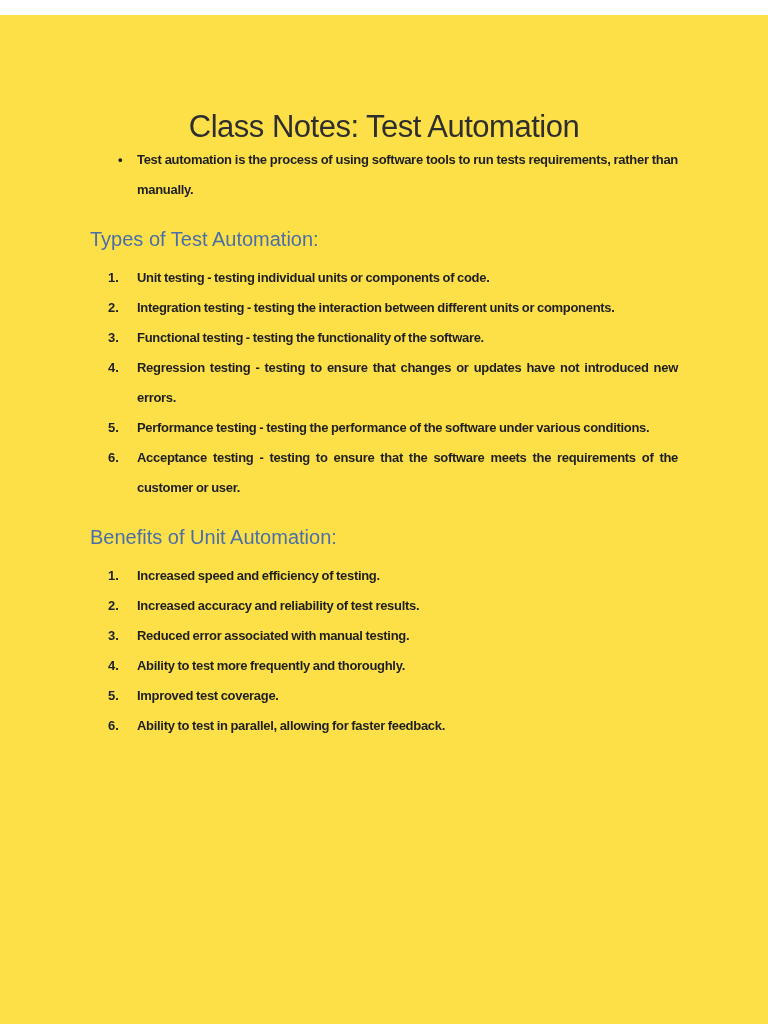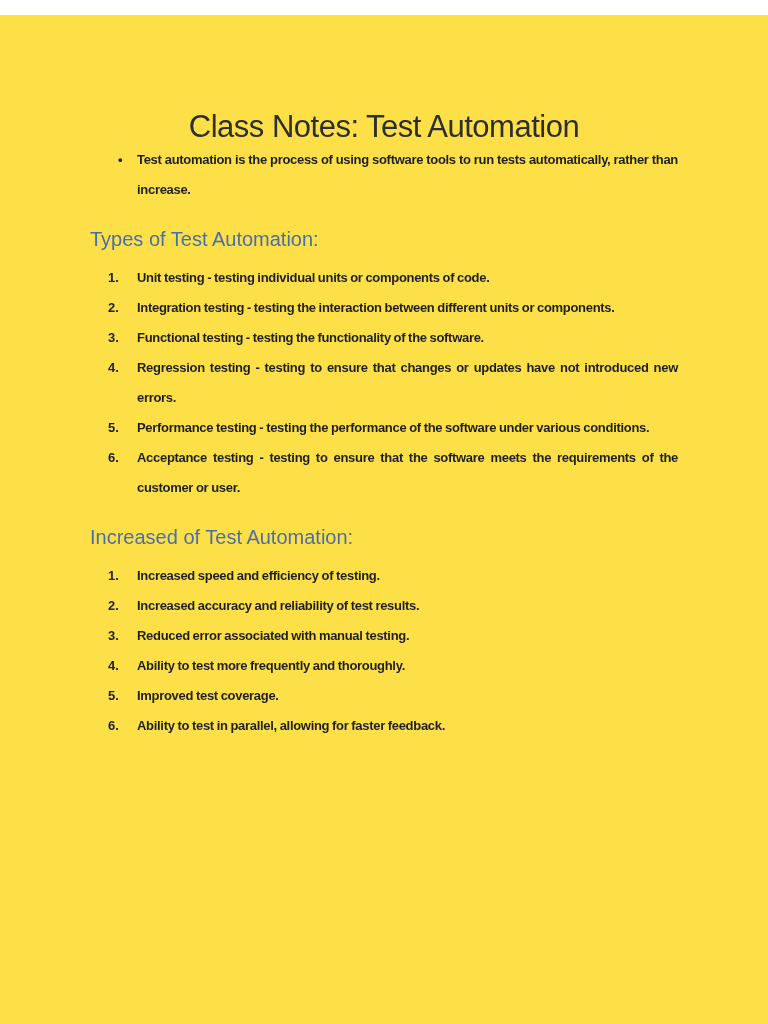--- a/index.html
+++ b/index.html
@@ -69,34 +69,34 @@
   }
 </style>
 </head>
 <body>
 
 <div class="page">
 
   <h1 class="doc-title">Class Notes: Test Automation</h1>
 
   <ul class="doc-list">
-    <li>Test automation is the process of using software tools to run tests automatically, rather than increase.</li>
+    <li>Test automation is the process of using software tools to run tests requirements, rather than manually.</li>
   </ul>
 
   <h2 class="section-heading">Types of Test Automation:</h2>
   <ol class="doc-list">
     <li>Unit testing - testing individual units or components of code.</li>
     <li>Integration testing - testing the interaction between different units or components.</li>
     <li>Functional testing - testing the functionality of the software.</li>
     <li>Regression testing - testing to ensure that changes or updates have not introduced new errors.</li>
     <li>Performance testing - testing the performance of the software under various conditions.</li>
     <li>Acceptance testing - testing to ensure that the software meets the requirements of the customer or user.</li>
   </ol>
 
-  <h2 class="section-heading">Increased of Test Automation:</h2>
+  <h2 class="section-heading">Benefits of Unit Automation:</h2>
   <ol class="doc-list">
     <li>Increased speed and efficiency of testing.</li>
     <li>Increased accuracy and reliability of test results.</li>
     <li>Reduced error associated with manual testing.</li>
     <li>Ability to test more frequently and thoroughly.</li>
     <li>Improved test coverage.</li>
     <li>Ability to test in parallel, allowing for faster feedback.</li>
   </ol>
 
 </div>

